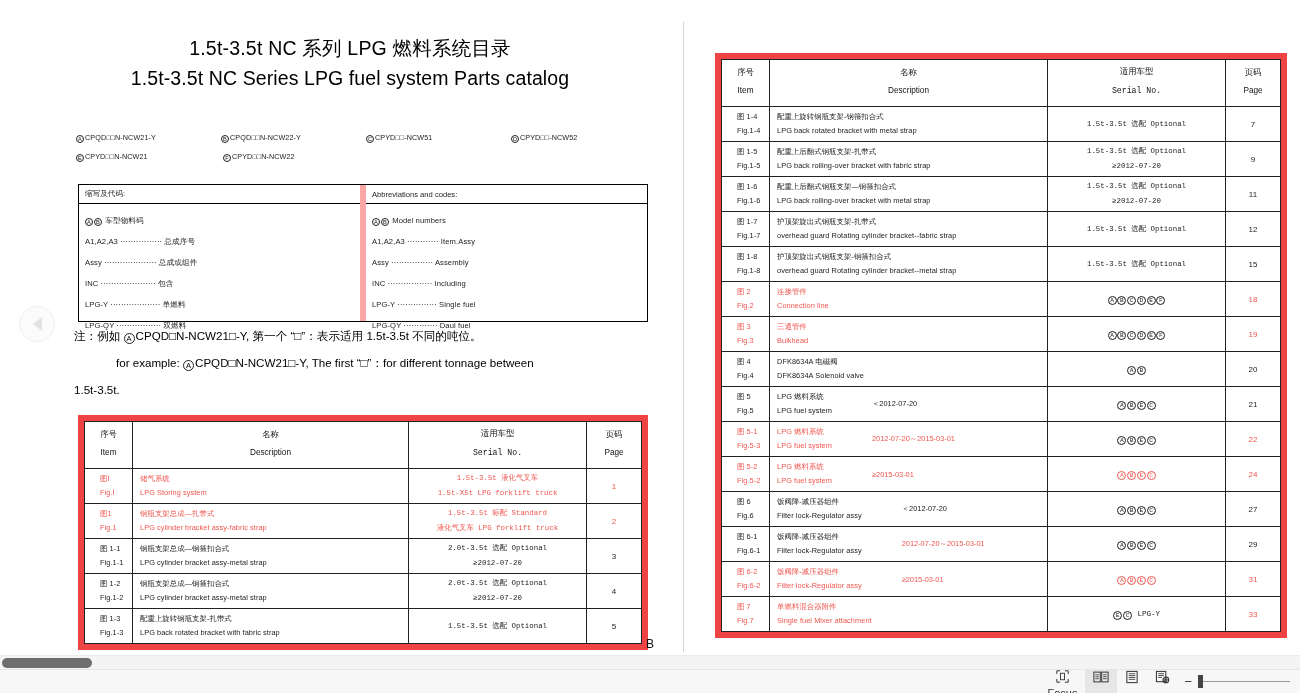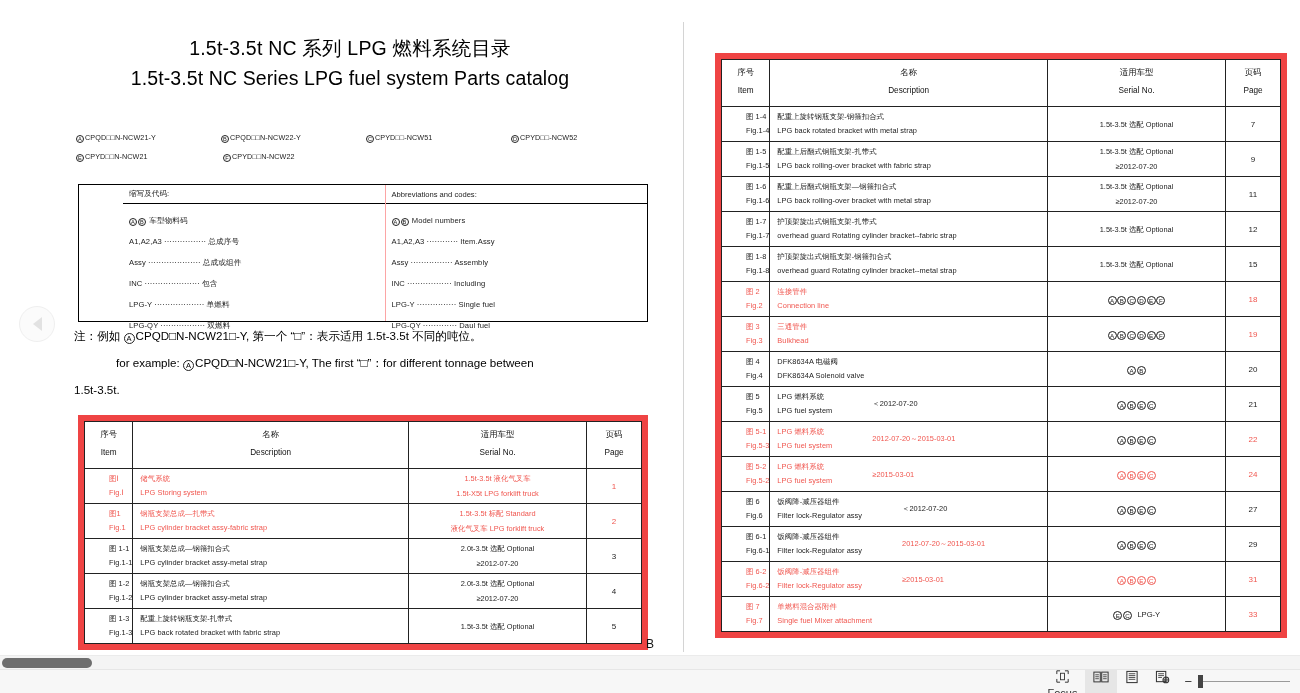--- a/index.html
+++ b/index.html
@@ -99,21 +99,21 @@
   .abbr-table {
     position: absolute;
     left: 78px; top: 184px;
     width: 570px; height: 138px;
     border: 1px solid #000;
     display: flex;
     font-size: 7.6px;
     color: #1c1c1c;
   }
   .abbr-col { flex: 1; position: relative; }
-  .abbr-col.left { border-right: 1px solid #fca5a5; margin-left: 44px; }
+  .abbr-col.left { border-right: 6px solid #fca5a5; }
   .abbr-head {
     height: 19px;
     border-bottom: 1px solid #000;
     display: flex; align-items: center;
     padding-left: 6px;
     font-size: 7.6px;
   }
   .abbr-body { padding: 6px 0 0 6px; }
   .abbr-line { height: 21px; line-height: 21px; white-space: nowrap; letter-spacing: .1px;}
 
@@ -139,25 +139,25 @@
   .cat-table td, .cat-table th {
     border: 1px solid #222;
     padding: 0;
     vertical-align: middle;
   }
   .hdr td { height: 47px; text-align: center; color: #111; }
   .hdr .cn { font-size: 8.4px; line-height: 15px; }
   .hdr .en { font-size: 8.2px; line-height: 22px; }
   .c-item { width: 48px; }
   .c-desc { }
-  .c-serial { width: 178px; }
+  .c-serial { width: 178px; font-family: Liberation Mono, monospace; }
   .c-page { width: 55px; }
 
   .cat-table tbody td { height: 33px; }
-  .cell-pad { padding: 3px 0 3px 24px; }
+  .cell-pad { padding: 3px 0 3px 15px; }
   .l1 { font-size: 7.4px; line-height: 14px; white-space: nowrap; letter-spacing: .05px;}
   .l2 { font-size: 7.4px; line-height: 14px; white-space: nowrap; letter-spacing: .05px;}
   .serial-cell { text-align: center; font-size: 7.4px; line-height: 15px; }
   .page-cell { text-align: center; font-size: 8px; }
   .red { color: #f0564f; }
   .blk { color: #1c1c1c; }
   .desc-flex { display: flex; align-items: center; }
   .desc-main { padding-left: 7px; }
   .desc-date { font-size: 7.4px; margin-left: 40px; }
   .circset { letter-spacing: 0px; }

